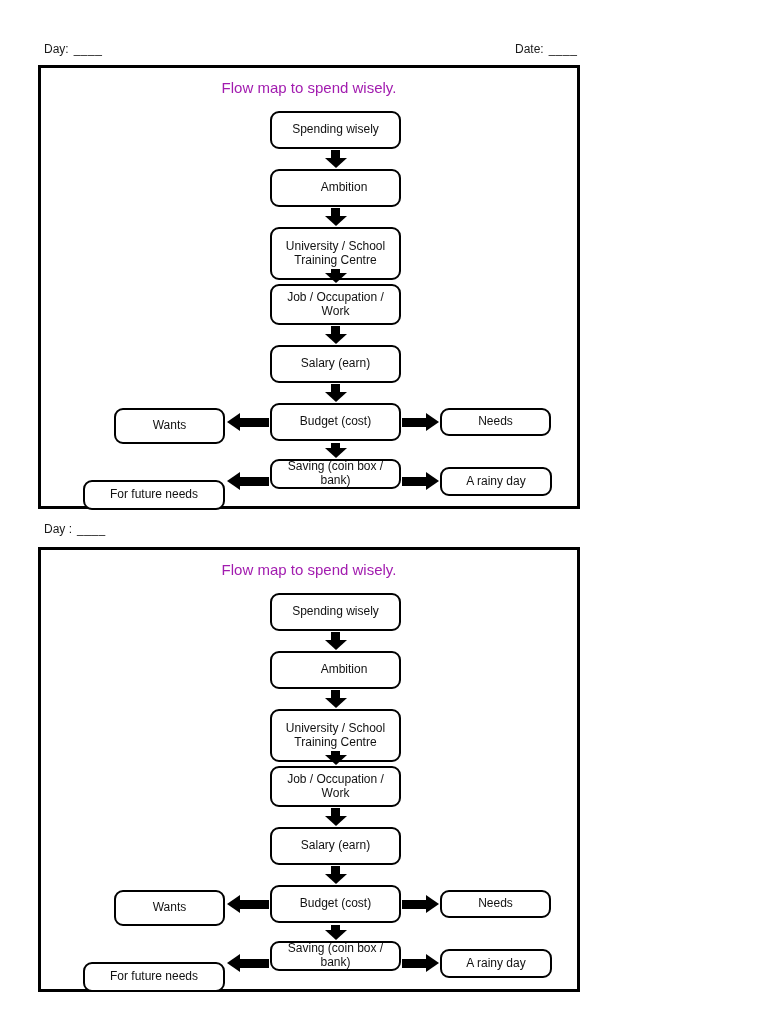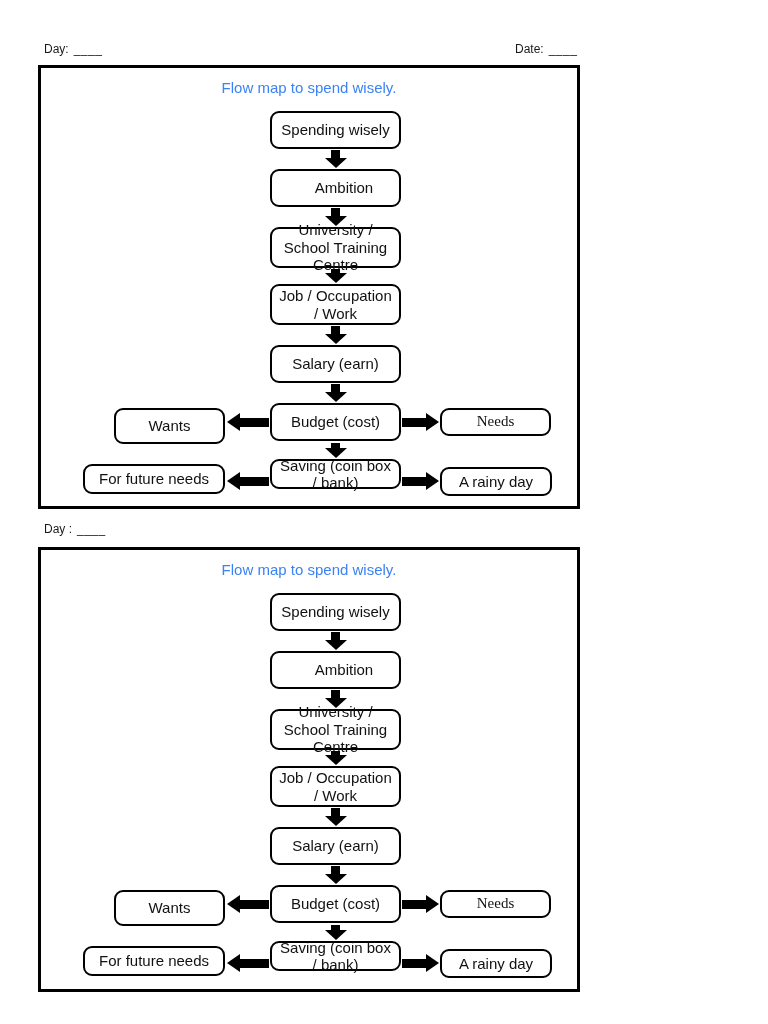--- a/index.html
+++ b/index.html
@@ -12,36 +12,36 @@
   .hd1-date { left:515px; top:42px; }
   .hd2-day  { left:44px;  top:522px; }
   .hd2-date { left:465px; top:502px;margin-top:44px; }
 
   .panel { position:absolute; left:38px; width:542px; box-sizing:border-box;
            border:3px solid #000; background:#fff; }
   .panel-1 { top:65px;  height:444px; }
   .panel-2 { top:547px; height:445px; }
 
   .panel-title { position:absolute; top:11px; left:0; width:100%; text-align:center;
-                 font-size:15px; color:#3b82f6; }
+                 font-size:15px; color:#a21caf; }
 
   .node { position:absolute; box-sizing:border-box; border:2.5px solid #000; border-radius:9px;
           background:#fff; display:flex; align-items:center; justify-content:center;
-          text-align:center; font-size:15px; line-height:1.16; padding:1px 4px; color:#111; }
+          text-align:center; font-size:12px; line-height:1.16; padding:1px 4px; color:#111; }
 
   .n1 { left:229px; top:43px;  width:131px; height:38px; }
   .n2 { left:229px; top:101px; width:131px; height:38px;padding-left:21px; }
-  .n3 { left:229px; top:159px; width:131px; height:41px; }
+  .n3 { left:229px; top:159px; width:131px; height:53px; }
   .n4 { left:229px; top:216px; width:131px; height:41px; }
   .n5 { left:229px; top:277px; width:131px; height:38px; }
   .n6 { left:229px; top:335px; width:131px; height:38px; }
   .n7 { left:229px; top:391px; width:131px; height:30px;text-align:center; }
   .wants  { left:73px;  top:340px; width:111px; height:36px; }
-  .needs  { left:399px; top:340px; width:111px; height:28px;font-family:Liberation Serif, serif; }
-  .future { left:42px;  top:396px; width:142px; height:30px; }
+  .needs  { left:399px; top:340px; width:111px; height:28px; }
+  .future { left:42px;  top:412px; width:142px; height:30px; }
   .rainy  { left:399px; top:399px; width:112px; height:29px; }
 
   
   .ad { position:absolute; left:283px; width:23px; display:flex; flex-direction:column; align-items:center; }
   .ad::before { content:""; width:9px; flex:1; background:#000; }
   .ad::after  { content:""; width:0; height:0;
                 border-left:11.5px solid transparent; border-right:11.5px solid transparent;
                 border-top:10px solid #000; }
   .ad1 { top:82px;  height:18px; }
   .ad2 { top:140px; height:18px; }

